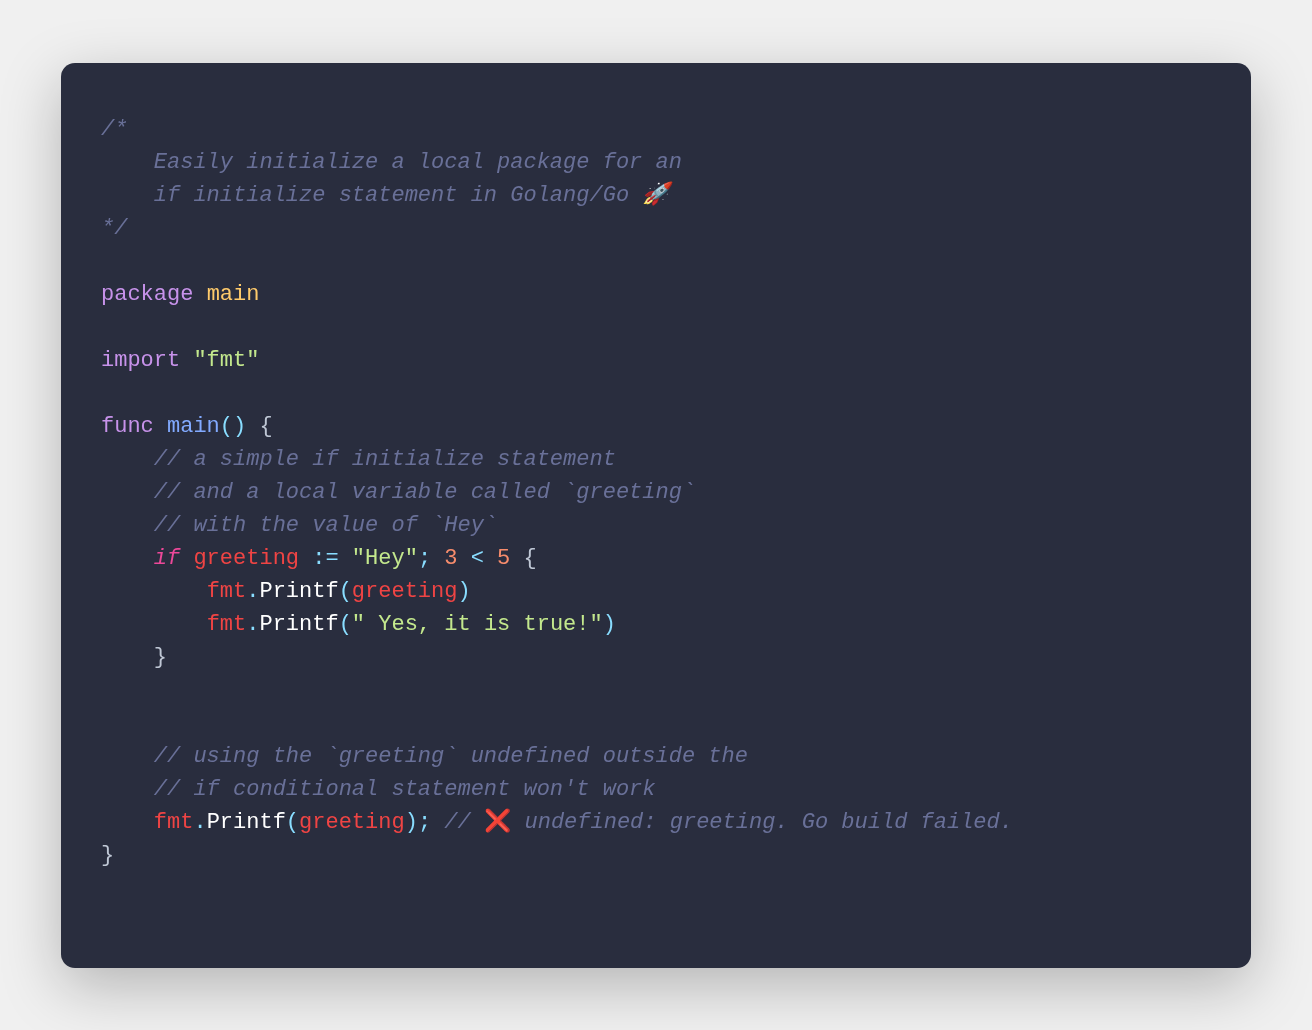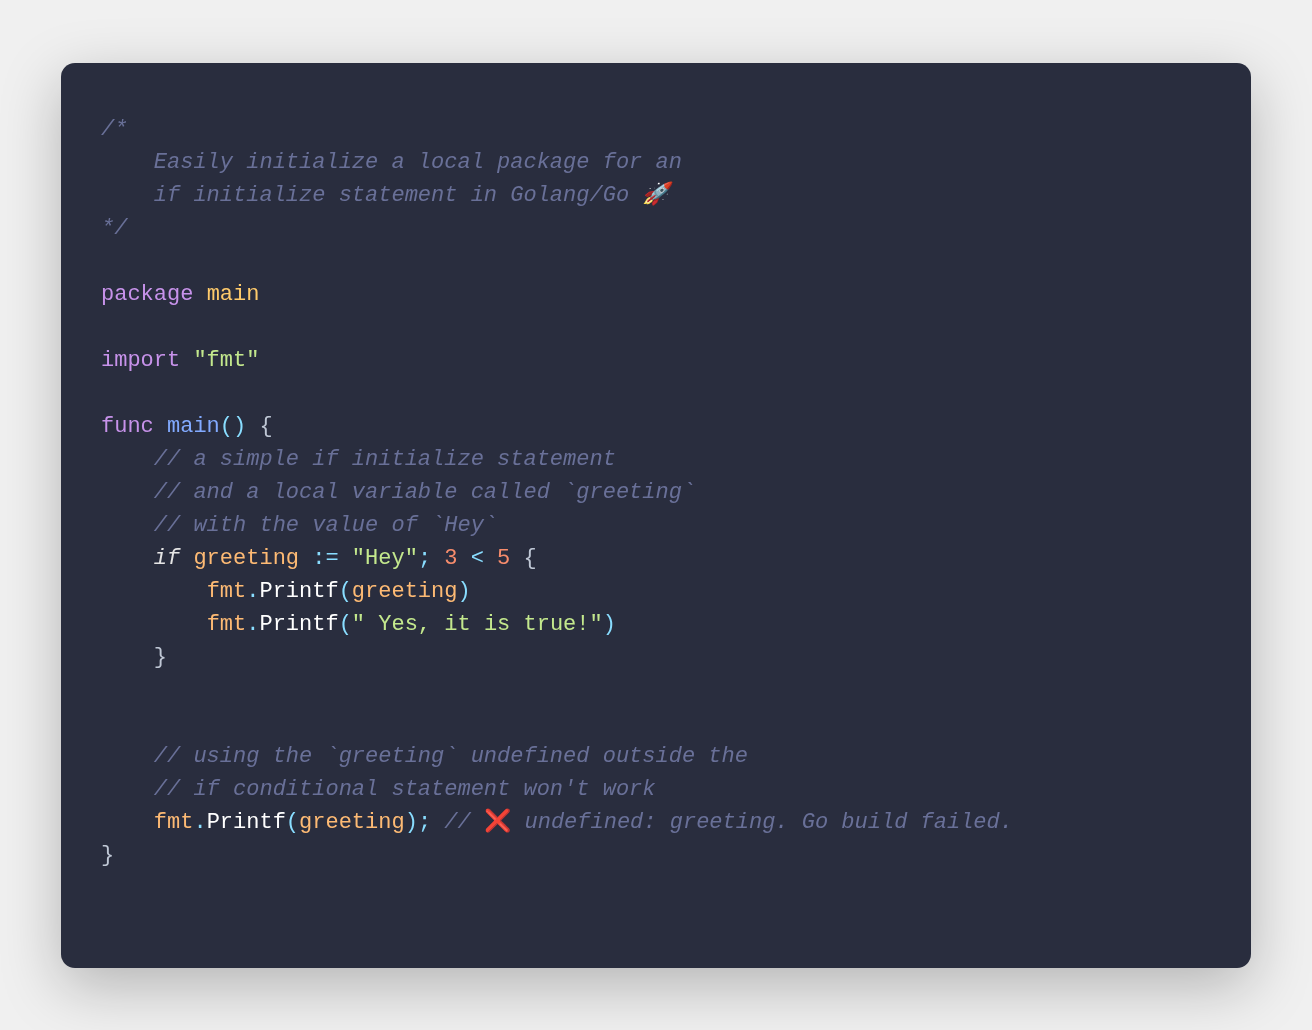--- a/index.html
+++ b/index.html
@@ -23,25 +23,25 @@
   }
   pre.code {
     font-family: ui-monospace, "SF Mono", Menlo, Consolas, "Liberation Mono", monospace;
     font-size: 22px;
     line-height: 33px;
     color: #bfc7d5;
     white-space: pre;
   }
   .tok-comment   { color: #697098; font-style: italic; }
   .tok-keyword   { color: #c792ea; }
-  .tok-keyword2  { color: #e5e5e5; font-style: italic; }
+  .tok-keyword2  { color: #ec4899; font-style: italic; }
   .tok-package   { color: #ffcb6b; }
   .tok-func      { color: #82aaff; }
   .tok-builtin   { color: #ffffff; }
-  .tok-ident     { color: #fdba74; }
+  .tok-ident     { color: #ef4444; }
   .tok-operator  { color: #89ddff; }
   .tok-punc      { color: #89ddff; }
   .tok-brace     { color: #bfc7d5; }
   .tok-string    { color: #c3e88d; }
   .tok-number    { color: #f78c6c; }
 </style>
 </head>
 <body>
 
 <div class="card">

